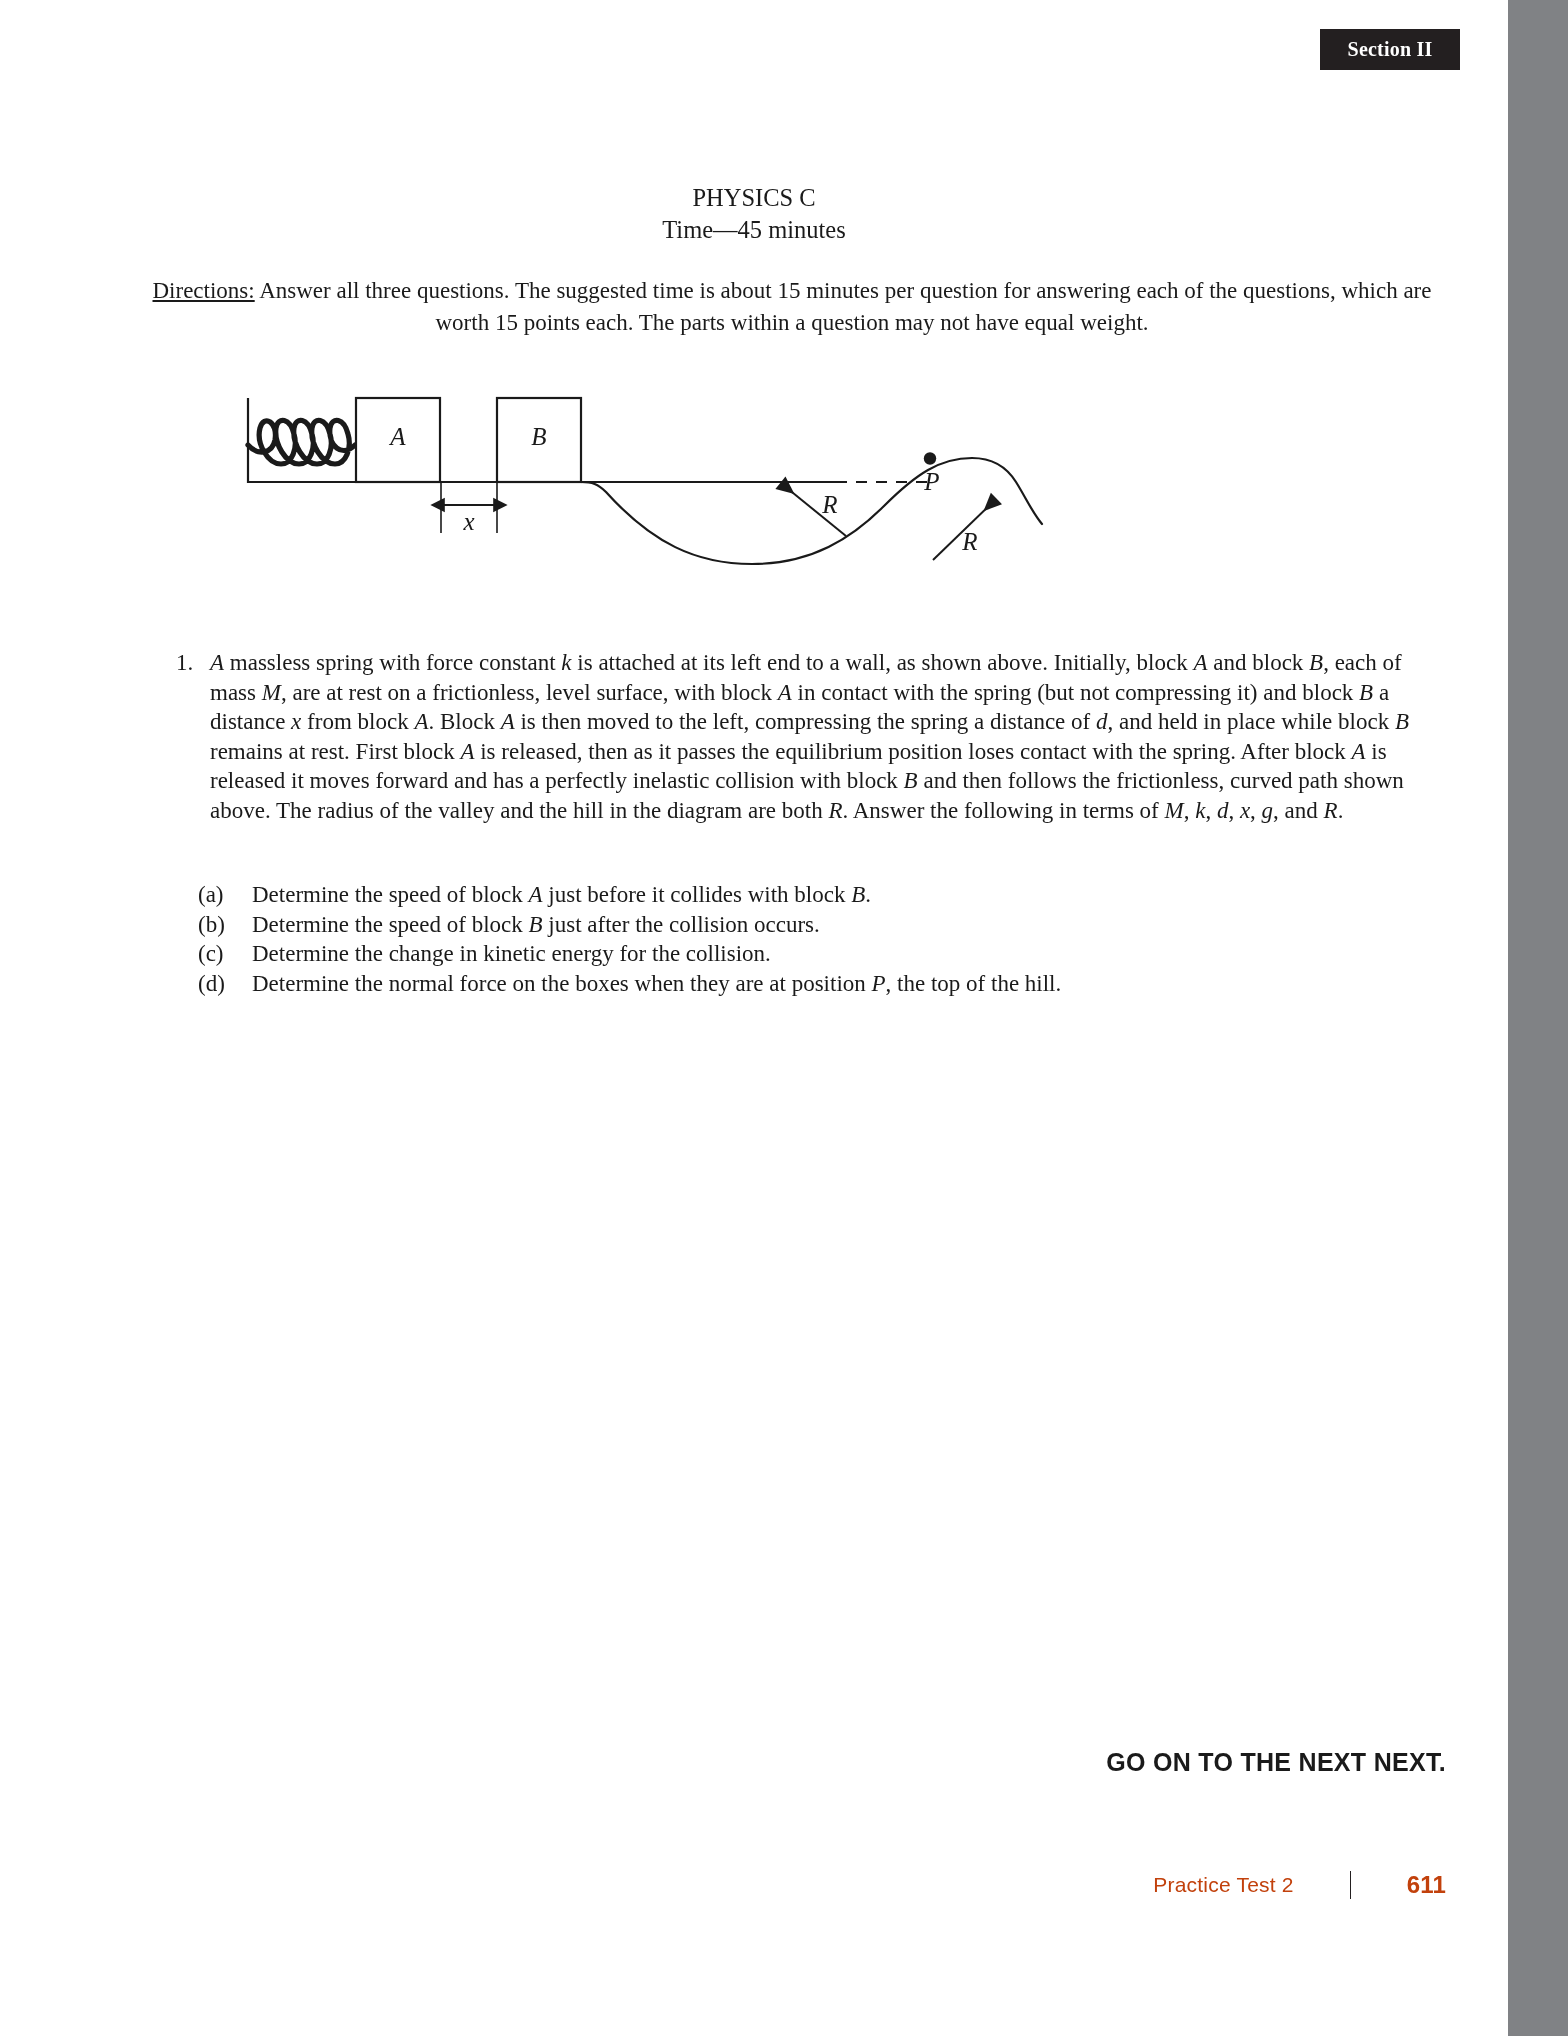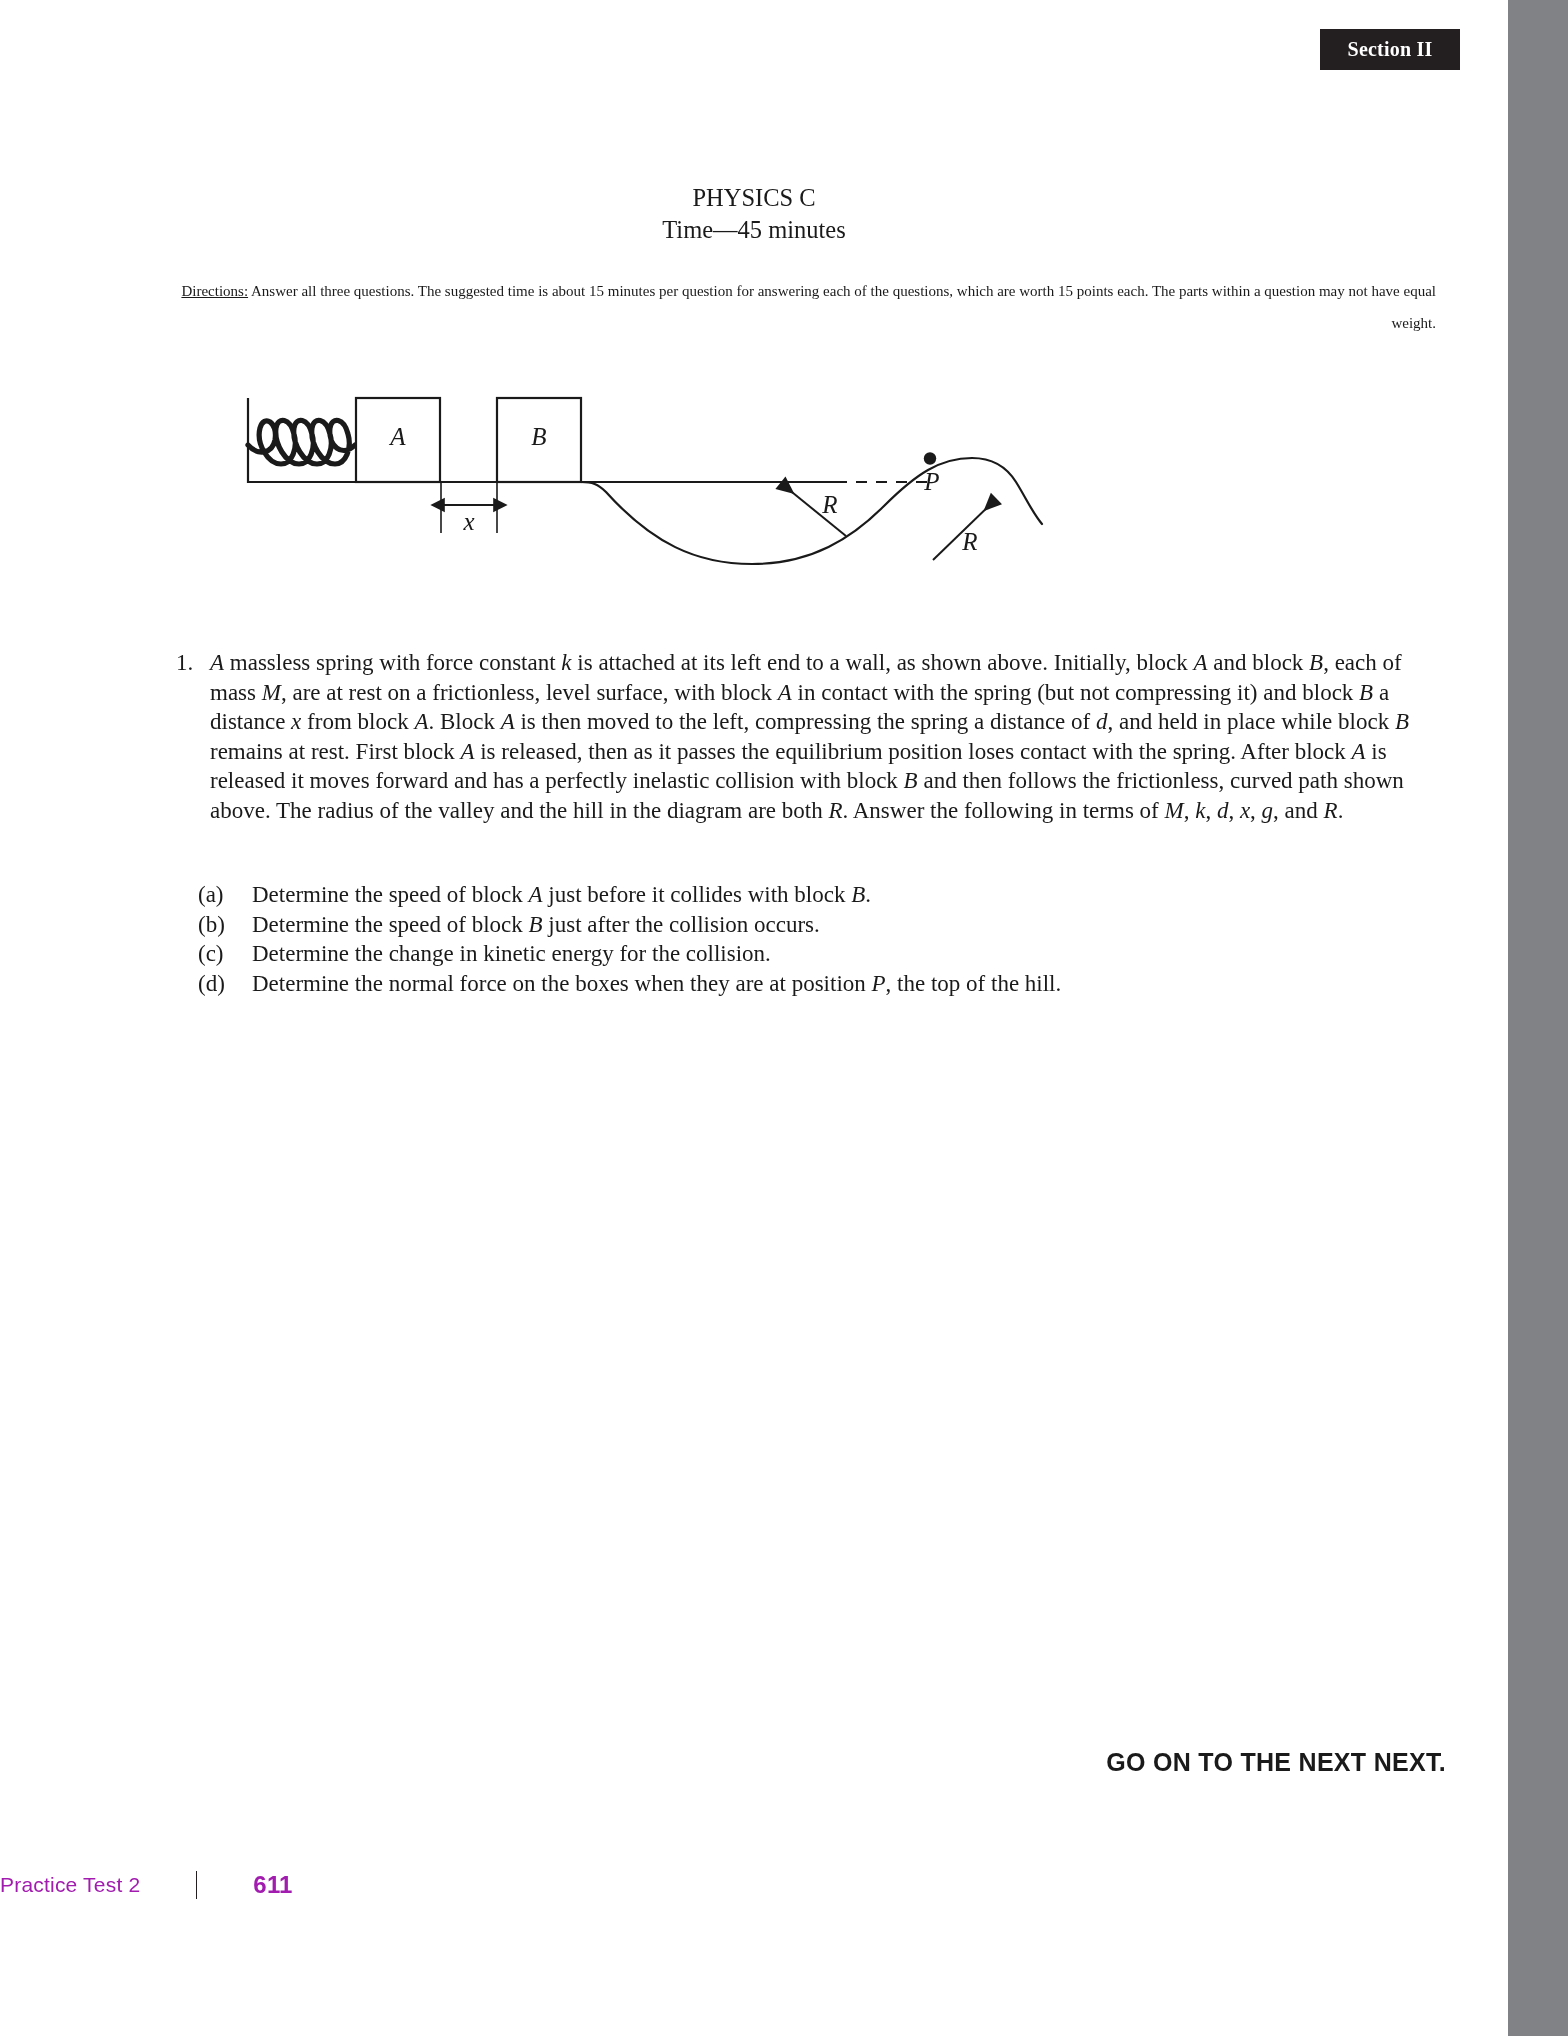--- a/index.html
+++ b/index.html
@@ -67,23 +67,23 @@
     margin-top: 48px;
   }
   #exam-heading div { white-space: pre; }
 
   
   #directions {
     position: absolute;
     left: 148px;
     top: 275px;
     width: 1288px;
-    font-size: 15px;
+    font-size: 23px;
     line-height: 32px;
-    text-align: right;
+    text-align: center;
   }
   #directions .dir-label {
     text-decoration: underline;
     font-weight: normal;
   }
 
   
   #figure {
     position: absolute;
     left: 140px;
@@ -148,23 +148,24 @@
     color: #1a1a1a;
   }
 
   
   #page-footer {
     position: absolute;
     left: 0;
     top: 1871px;
     width: 1446px;
     display: flex;
+    justify-content: flex-end;
     align-items: center;
     font-family: "Liberation Sans", "DejaVu Sans", sans-serif;
-    color: #a21caf;
+    color: #c2410c;
     gap: 41px;
   }
   #page-footer .ptlabel {
     font-size: 21px;
     font-weight: normal;
     letter-spacing: .2px;
   }
   #page-footer .divider {
     width: 1px;
     height: 28px;

